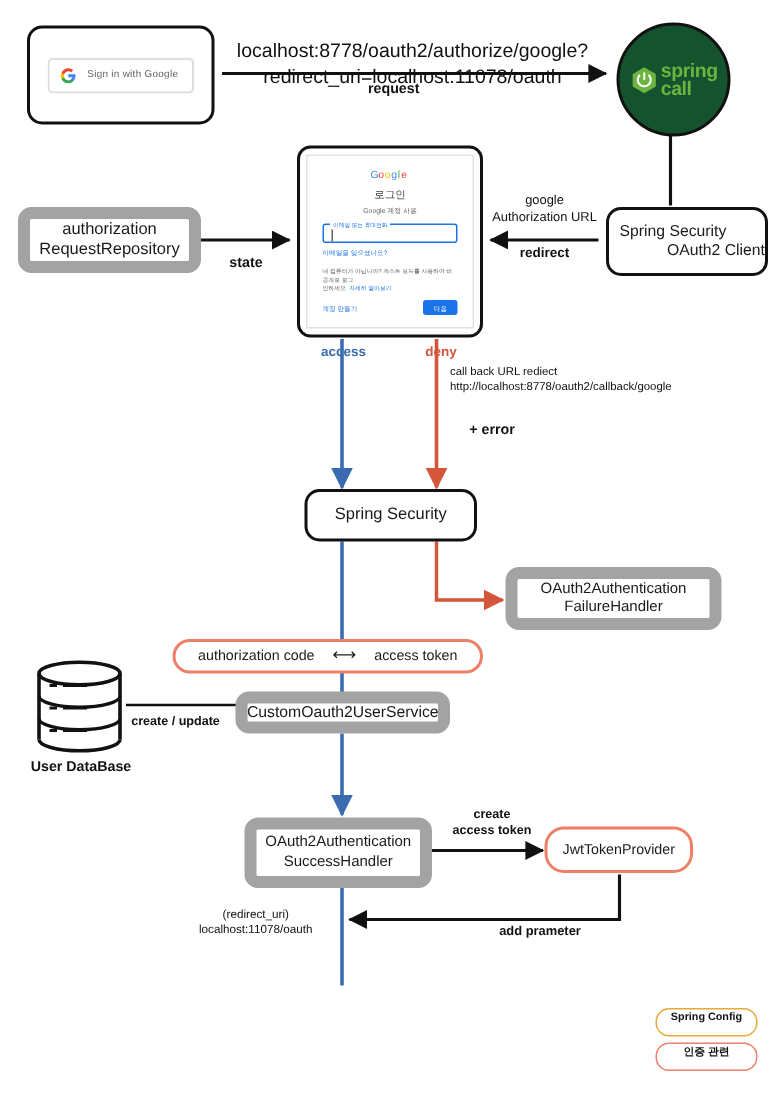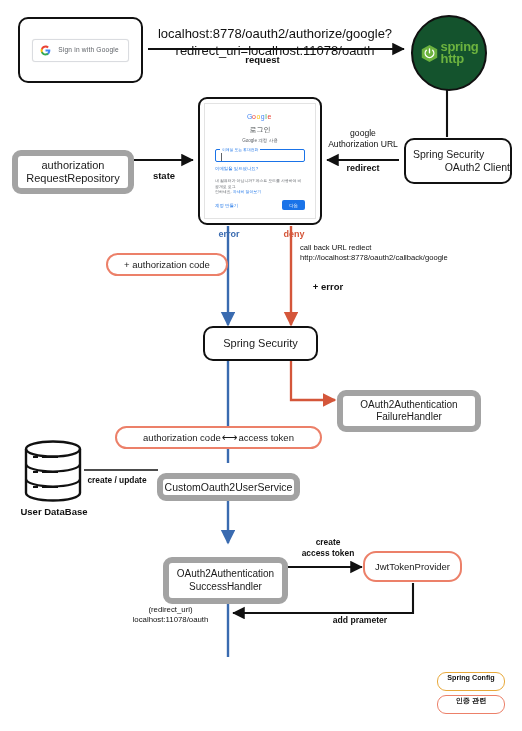--- a/index.html
+++ b/index.html
@@ -28,23 +28,22 @@
     text-align: center;
     background: #ffffff;
     color: #1a1a1a;
     line-height: 1.22;
   }
   .node.black {
     border: 2.2px solid #111111;
     border-radius: 10px;
   }
   .node.orange {
-    border: 6px solid #a3a3a3;
+    border: 8px solid #a3a3a3;
     border-radius: 9px;
-    margin-top: 12px;
   }
   .node.red {
     border: 2px solid #ec8069;
     border-radius: 13px;
   }
   .node .line { display: block; white-space: nowrap; }
 
   .label {
     position: absolute;
     color: #111111;
@@ -276,21 +275,21 @@
 
   <div id="springboot-node">
     <div class="sb-inner">
       <svg width="19" height="19" viewBox="0 0 32 32">
         <polygon points="16,1.5 29,9 29,23 16,30.5 3,23 3,9" fill="#6db33f"></polygon>
         <rect x="14.9" y="7" width="2.2" height="9" rx="1.1" fill="#ffffff"></rect>
         <path d="M10.6 10.6 A7.3 7.3 0 1 0 21.4 10.6" fill="none" stroke="#ffffff" stroke-width="2.3" stroke-linecap="round"></path>
       </svg>
       <span class="sb-word">
         <span>spring</span>
-        <span>http</span>
+        <span>call</span>
       </span>
     </div>
   </div>
 
   <div id="google-login-mock">
     <div class="mock-inner">
       <svg class="mock-glogo" width="27" height="9" viewBox="0 0 74 24">
         <text x="0" y="18" font-family="Liberation Sans, sans-serif" font-size="19" fill="#4285F4">G</text>
         <text x="14" y="18" font-family="Liberation Sans, sans-serif" font-size="19" fill="#EA4335">o</text>
         <text x="26" y="18" font-family="Liberation Sans, sans-serif" font-size="19" fill="#FBBC05">o</text>
@@ -329,25 +328,22 @@
 
   <div class="node black" style="left:203px; top:326px; width:115px; height:35px; font-size:11px;">
     <span class="line">Spring Security</span>
   </div>
 
   <div class="node orange" style="left:337px; top:378px; width:144px; height:42px; font-size:10px;">
     <span class="line">OAuth2Authentication</span>
     <span class="line">FailureHandler</span>
   </div>
 
-  <div class="node red" style="left:106px; top:253px; width:122px; height:23px; font-size:9.5px;">
-    <span class="line">+ authorization code</span>
-  </div>
-
-  <div class="node red" style="left:115px; top:426px; width:207px; height:23px; font-size:9.5px; flex-direction:row; gap:1px;">
+
+  <div class="node red" style="left:115px; top:426px; width:207px; height:23px; font-size:9.5px; flex-direction:row; gap:12px;">
     <span>authorization code</span>
     <span style="font-size:11px">⟷</span>
     <span>access token</span>
   </div>
 
   <div class="node orange" style="left:157px; top:461px; width:143px; height:28px; font-size:10.5px;">
     <span class="line">CustomOauth2UserService</span>
   </div>
 
   <div class="node orange" style="left:163px; top:545px; width:125px; height:47px; font-size:10px;">
@@ -378,21 +374,21 @@
 
   <div class="label" style="left:140px; top:26px; width:270px; font-size:13px;">localhost:8778/oauth2/authorize/google?redirect_uri=localhost:11078/oauth</div>
   <div class="label" style="left:210px; top:54px; width:105px; font-size:9.5px; font-weight:600;">request</div>
 
   <div class="label" style="left:120px; top:170px; width:88px; font-size:9.5px; font-weight:600;">state</div>
 
   <div class="label" style="left:323px; top:128px; width:80px; font-size:8.6px;">google
 Authorization URL</div>
   <div class="label" style="left:326px; top:163px; width:74px; font-size:9px; font-weight:600;">redirect</div>
 
-  <div class="label blue" style="left:199px; top:229px; width:60px; font-size:9px; font-weight:600;">error</div>
+  <div class="label blue" style="left:199px; top:229px; width:60px; font-size:9px; font-weight:600;">access</div>
   <div class="label redtext" style="left:265px; top:229px; width:58px; font-size:9px; font-weight:600;">deny</div>
 
   <div class="label" style="left:300px; top:243px; width:222px; font-size:7.6px; text-align:left;">call back URL rediect
 http://localhost:8778/oauth2/callback/google</div>
   <div class="label" style="left:288px; top:281px; width:80px; font-size:9.5px; font-weight:600; text-align:center;">+ error</div>
 
   <div class="label" style="left:76px; top:475px; width:82px; font-size:8.4px; font-weight:600;">create / update</div>
 
   <div class="label" style="left:292px; top:537px; width:72px; font-size:8.4px; font-weight:600;">create
 access token</div>

